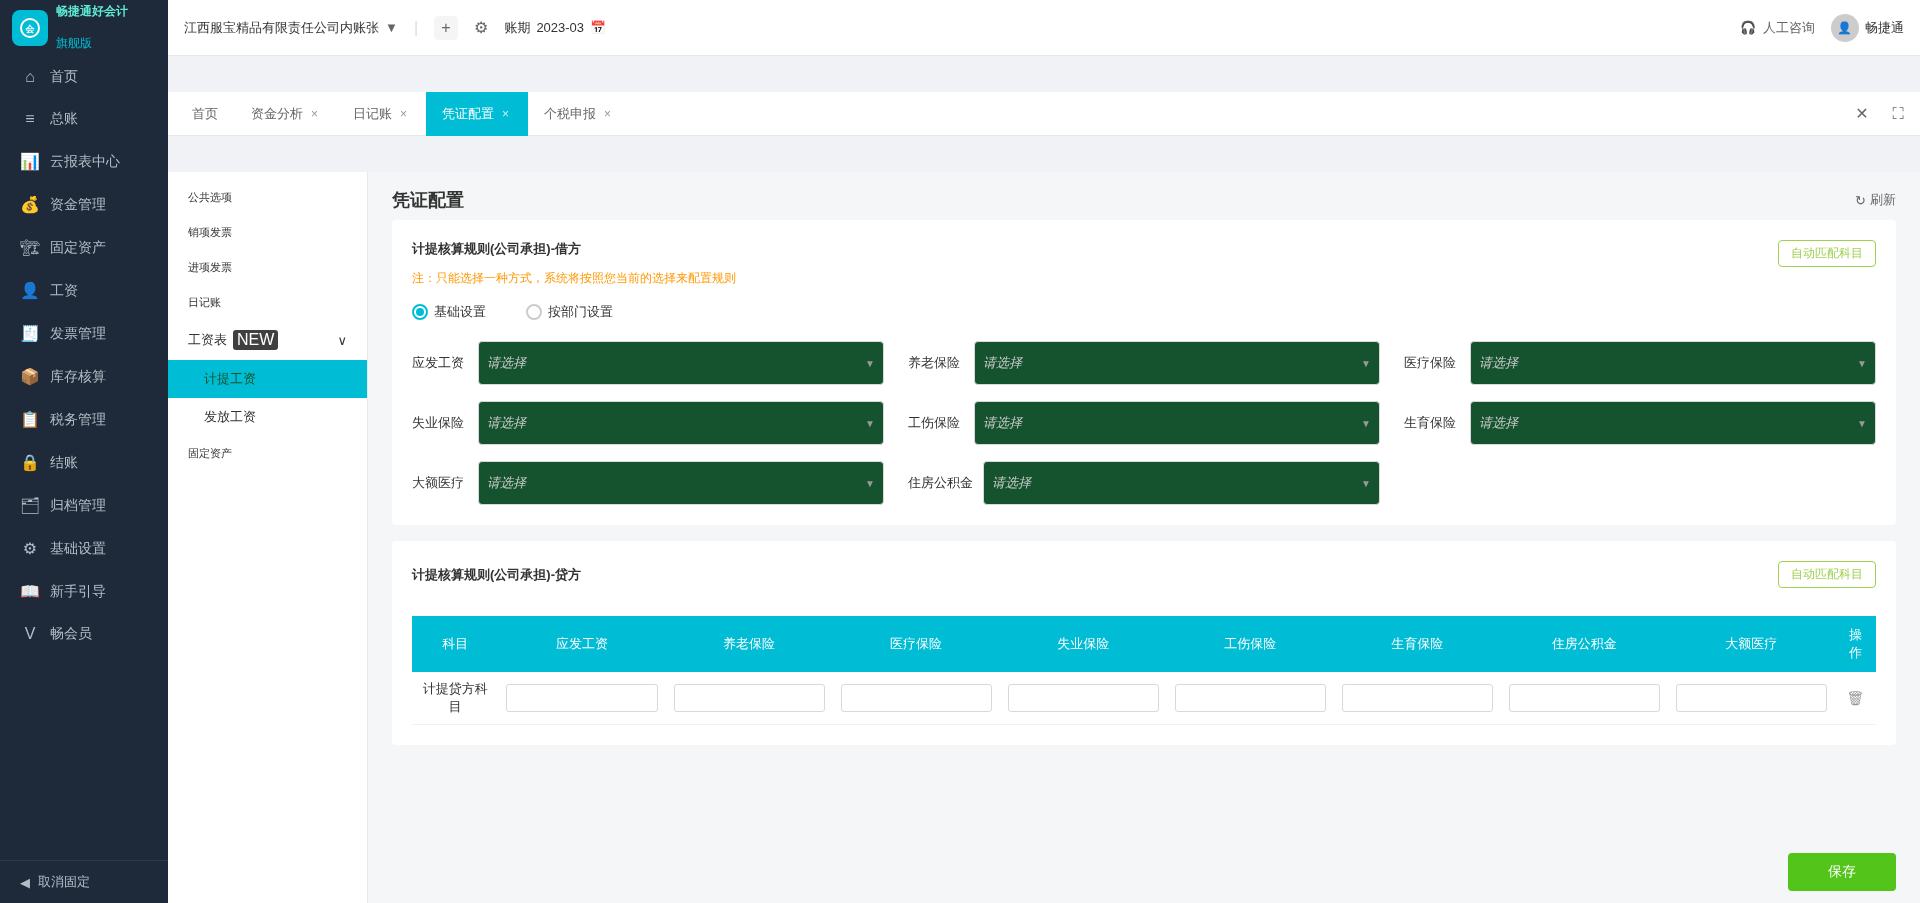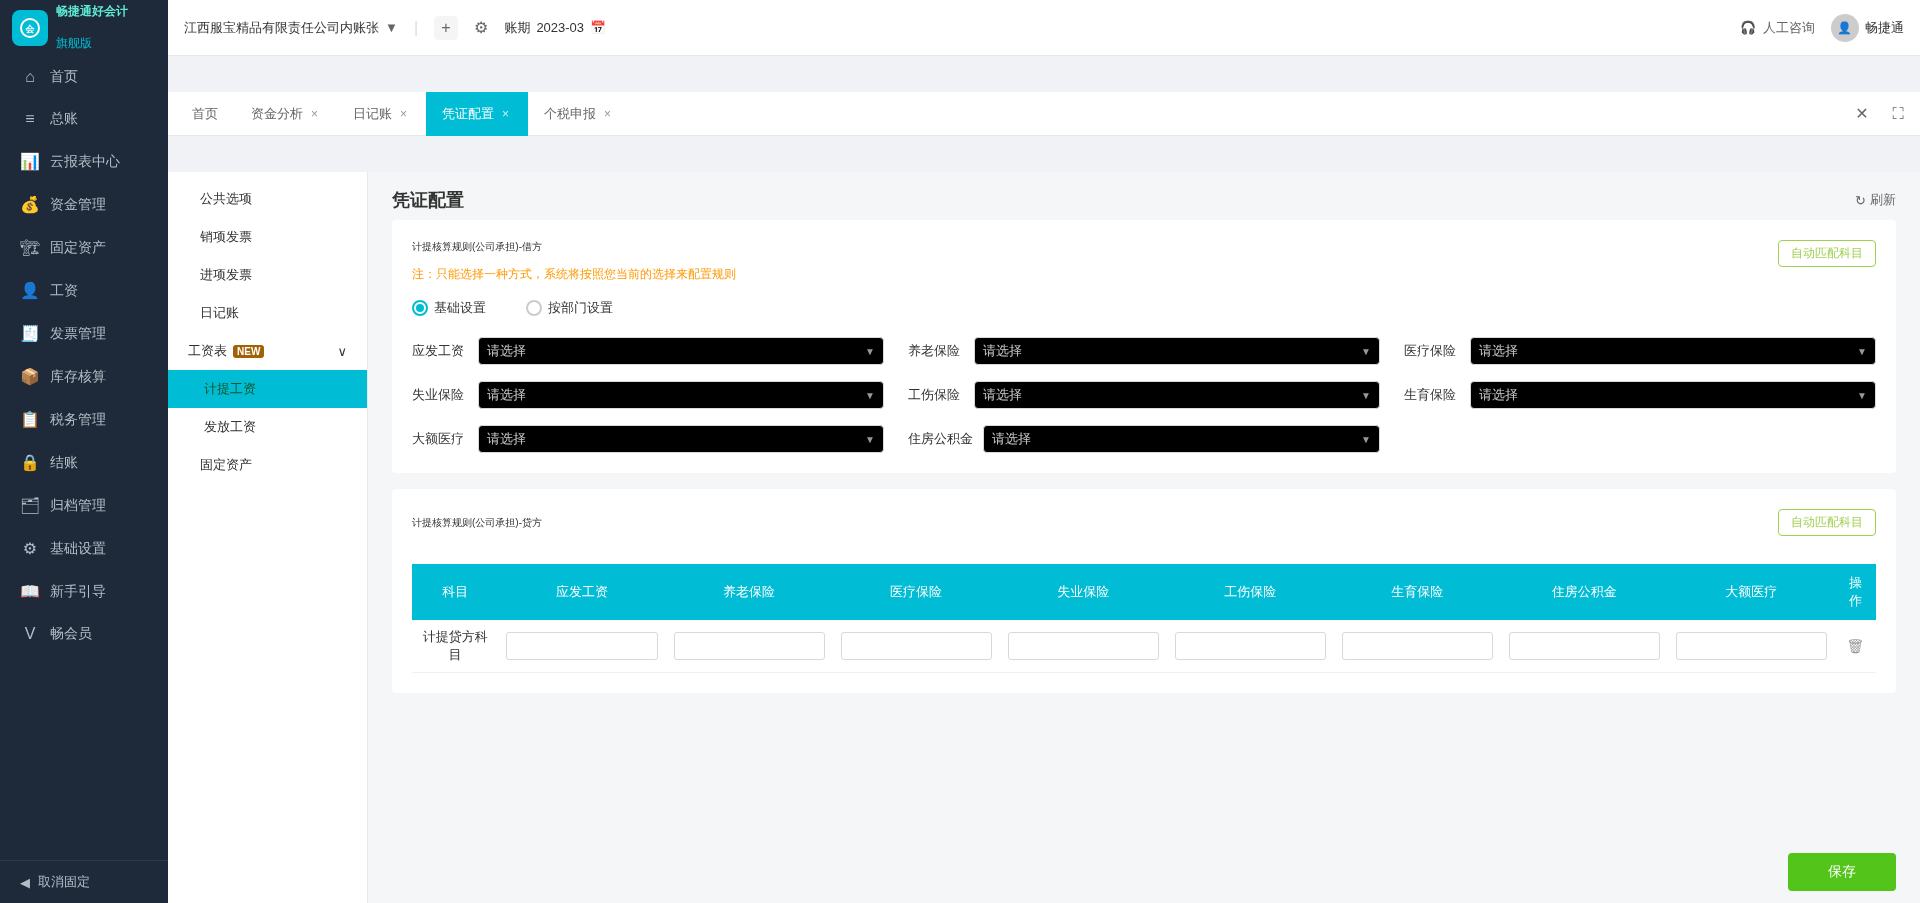--- a/index.html
+++ b/index.html
@@ -216,35 +216,34 @@
     
     .page-sidebar {
       width: 200px;
       min-width: 200px;
       background: white;
       border-right: 1px solid #e8e8e8;
       padding: 8px 0;
       overflow-y: auto;
     }
     .page-sidebar-item {
-      padding: 10px 32px;
-      font-size: 13px;
+      padding: 10px 20px;
+      font-size: 11px;
       color: #333;
       cursor: pointer;
       display: flex;
       align-items: flex-start;
       justify-content: space-between;
     }
     .new-badge {
-      background: #a16207;
+      background: #404040;
       color: white;
-      font-size: 10px;
+      font-size: 16px;
       padding: 1px 4px;
       border-radius: 3px;
-      font-weight: bold;
     }
     .sidebar-group {
       padding: 10px 20px;
       font-size: 13px;
       color: #333;
       cursor: pointer;
       display: flex;
       align-items: center;
       justify-content: space-between;
     }
@@ -303,22 +302,22 @@
       gap: 16px;
     }
 
     
     .section-card {
       background: white;
       border-radius: 4px;
       padding: 20px;
     }
     .section-title {
-      font-size: 10px;
-      font-weight: normal;
+      font-size: 13px;
+      font-weight: bold;
       color: #333;
       margin-bottom: 12px;
     }
     .section-note {
       font-size: 12px;
       color: #ff9800;
       margin-bottom: 16px;
     }
 
     
@@ -367,31 +366,32 @@
       gap: 10px;
     }
     .form-label {
       font-size: 13px;
       color: #333;
       white-space: nowrap;
       min-width: 56px;
     }
     .form-select {
       flex: 1;
-      height: 28px;
+      height: 44px;
       border: 1px solid #d9d9d9;
       border-radius: 4px;
       padding: 0 8px;
       font-size: 13px;
       color: #999;
       display: flex;
       align-items: center;
       justify-content: space-between;
       cursor: pointer;
-      background: #000000;
+      background: #14532d;
+      font-style: italic;
     }
     .form-select-arrow { color: #999; font-size: 10px; }
 
     
     .auto-match-btn {
       display: inline-flex;
       align-items: center;
       padding: 4px 12px;
       border: 1px solid #a0d050;
       border-radius: 4px;

